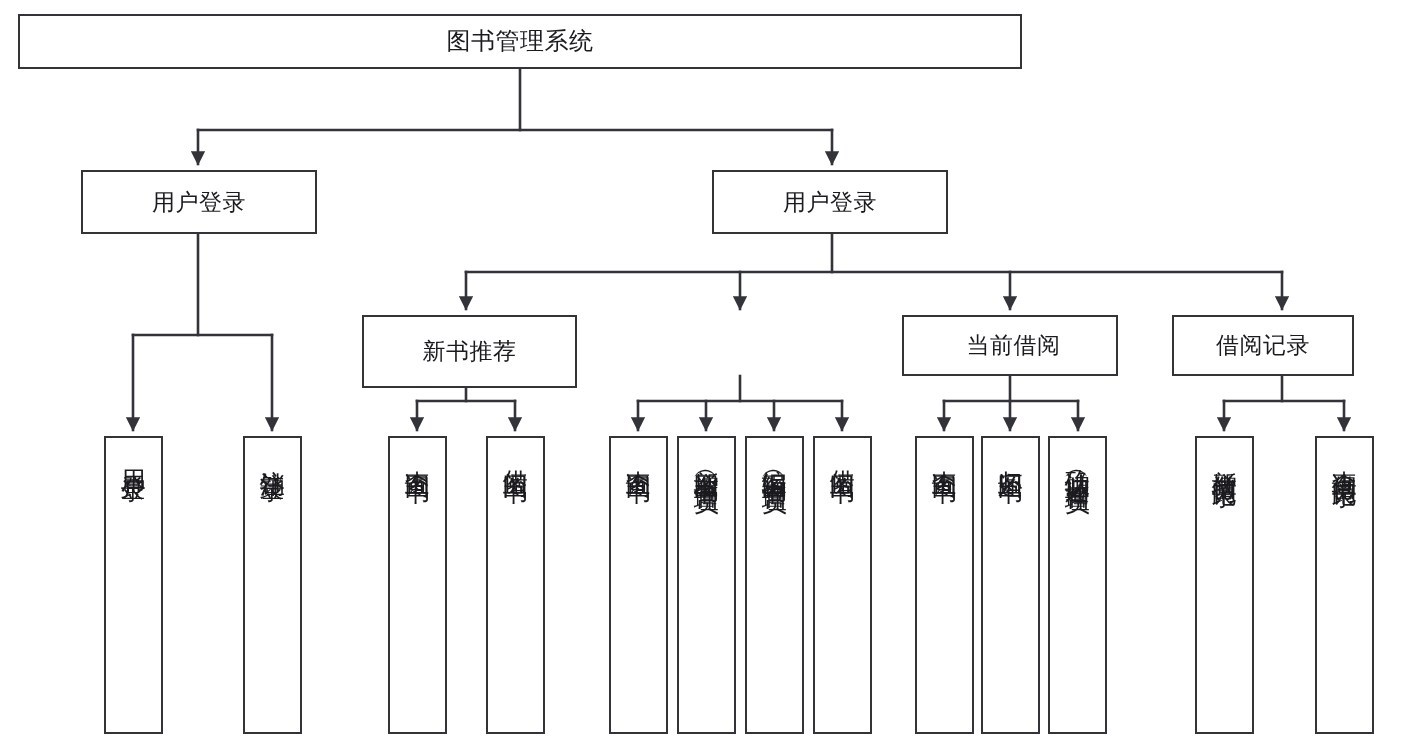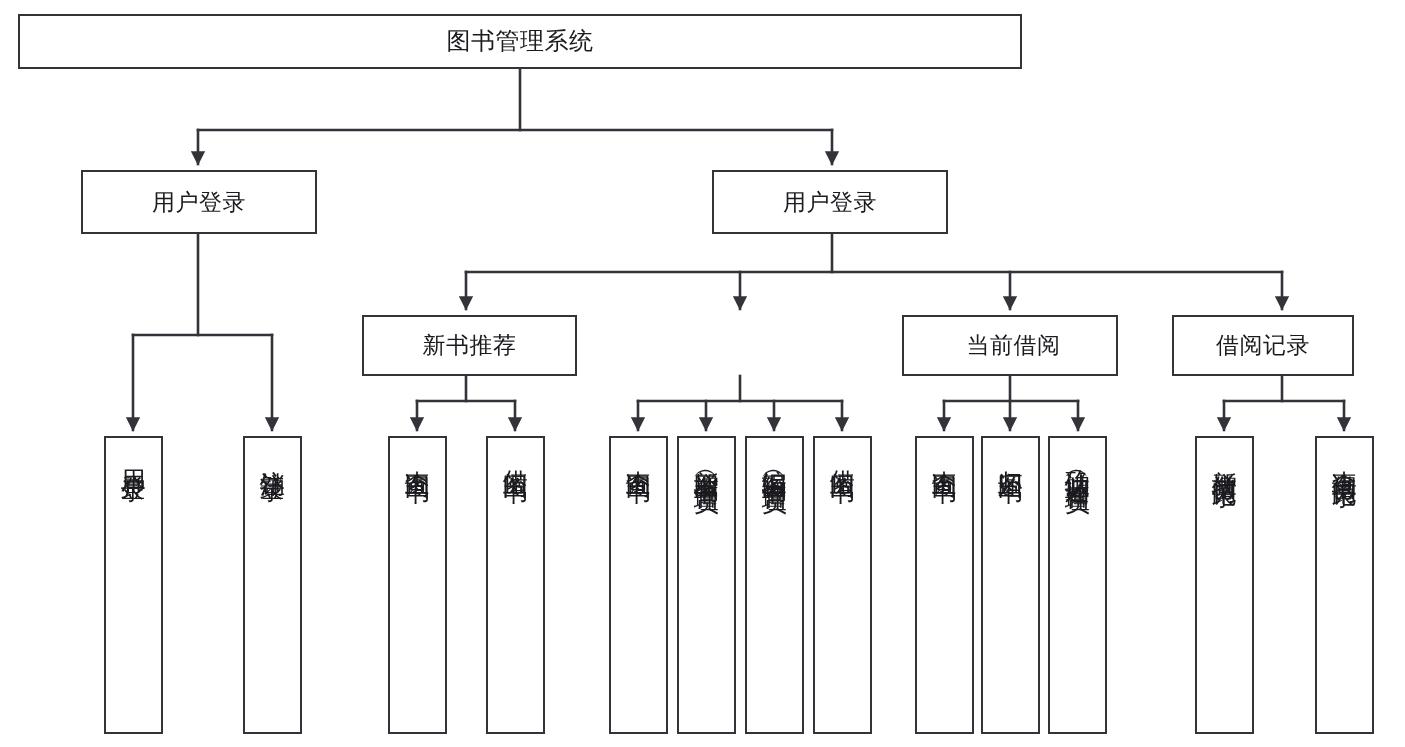--- a/index.html
+++ b/index.html
@@ -131,21 +131,21 @@
     <span class="label">图书管理系统</span>
   </div>
 
   <div class="node horizontal" style="left:81px; top:170px; width:236px; height:64px;">
     <span class="label">用户登录</span>
   </div>
   <div class="node horizontal" style="left:712px; top:170px; width:236px; height:64px;">
     <span class="label">用户登录</span>
   </div>
 
-  <div class="node horizontal" style="left:362px; top:315px; width:215px; height:61px;">
+  <div class="node horizontal" style="left:362px; top:315px; width:215px; height:73px;">
     <span class="label">新书推荐</span>
   </div>
   <div class="node horizontal" style="left:902px; top:315px; width:216px; height:61px;padding-left:7px;">
     <span class="label">当前借阅</span>
   </div>
   <div class="node horizontal" style="left:1172px; top:315px; width:182px; height:61px;">
     <span class="label">借阅记录</span>
   </div>
 
   <div class="node vertical" style="left:104px; top:436px; width:59px; height:298px;">

